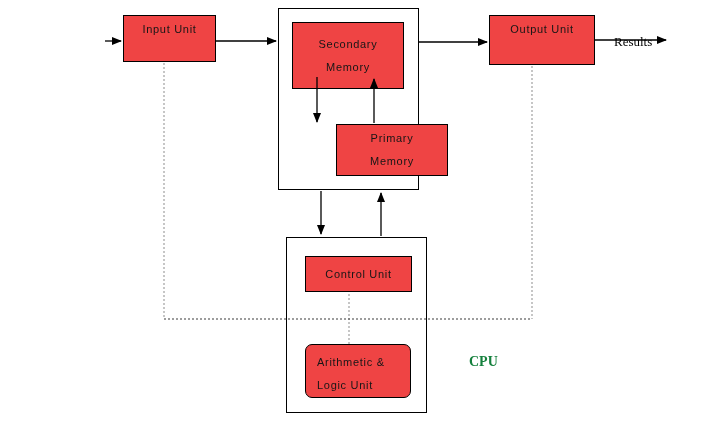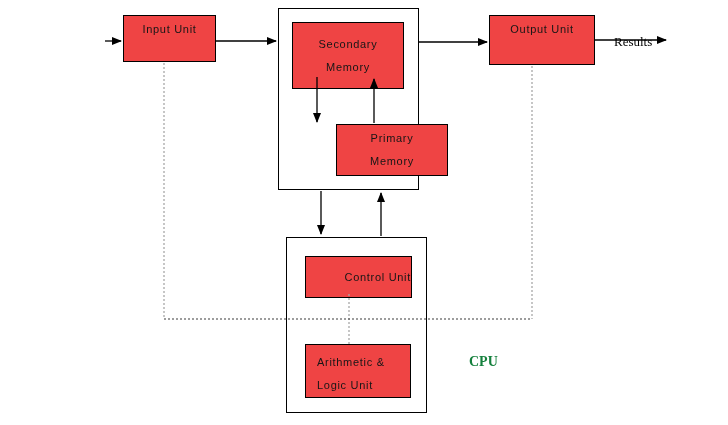--- a/index.html
+++ b/index.html
@@ -43,20 +43,21 @@
     line-height: 23px;
   }
   .one-line-center {
     display: flex;
     justify-content: center;
     align-items: center;
   }
   .two-line-left {
     padding: 6px 0 0 11px;
     line-height: 23px;
+    border-radius: 7px;
   }
   .serif-label {
     position: absolute;
     font-family: "Liberation Serif", "DejaVu Serif", serif;
     font-size: 13px;
     color: #000000;
     line-height: 18px;
   }
   .cpu-label {
     position: absolute;
@@ -99,21 +100,21 @@
     <span>Primary</span>
     <span>Memory</span>
   </div>
 
   <div class="box label-top-center" style="left:489px; top:15px; width:106px; height:50px;">
     <span>Output Unit</span>
   </div>
 
   <div class="container-box" style="left:286px; top:237px; width:141px; height:176px;"></div>
 
-  <div class="box one-line-center" style="left:305px; top:256px; width:107px; height:42px;justify-content:flex-end;">
+  <div class="box one-line-center" style="left:305px; top:256px; width:107px; height:36px;">
     <span>Control Unit</span>
   </div>
 
   <div class="box two-line-left" style="left:305px; top:344px; width:106px; height:54px;">
     <div>Arithmetic &amp;</div>
     <div>Logic Unit</div>
   </div>
 
   <svg class="wire-layer" width="728" height="425" viewBox="0 0 728 425" xmlns="http://www.w3.org/2000/svg">
     <defs>

